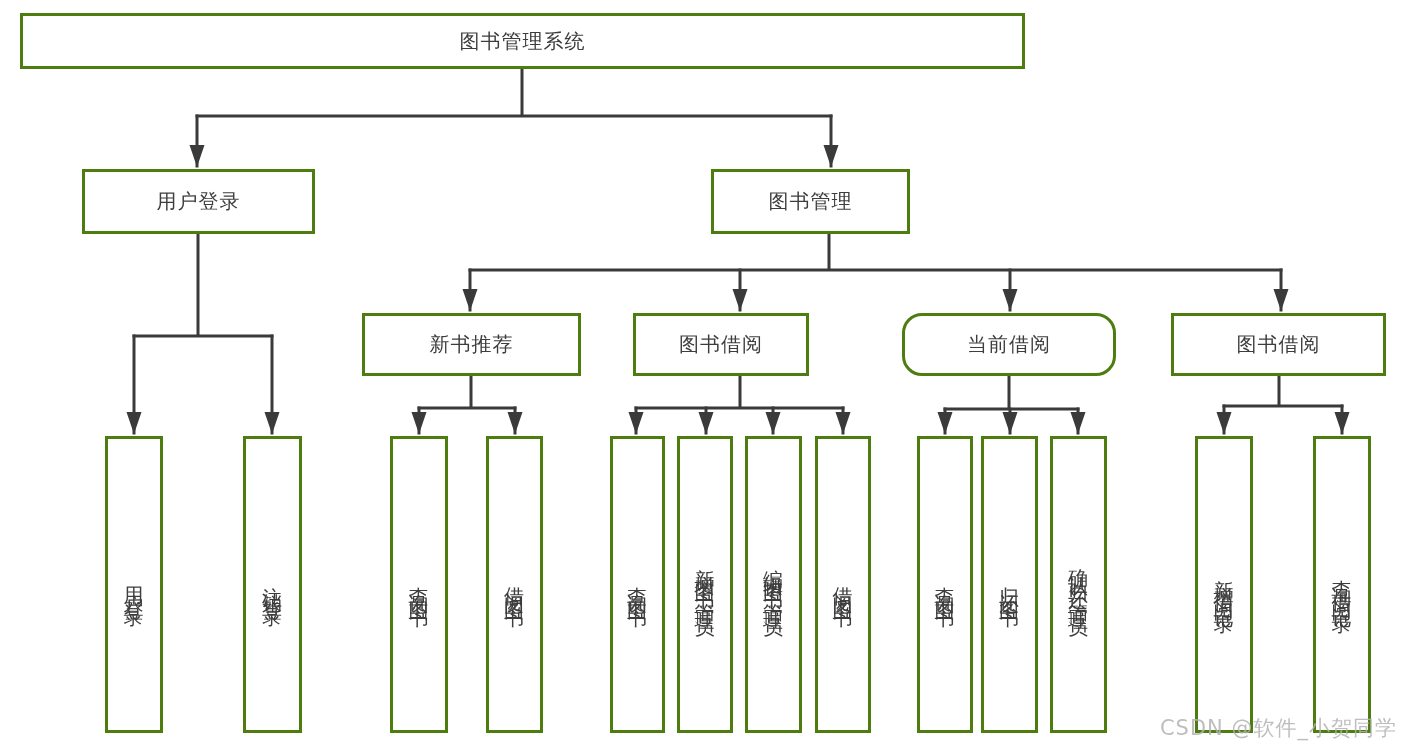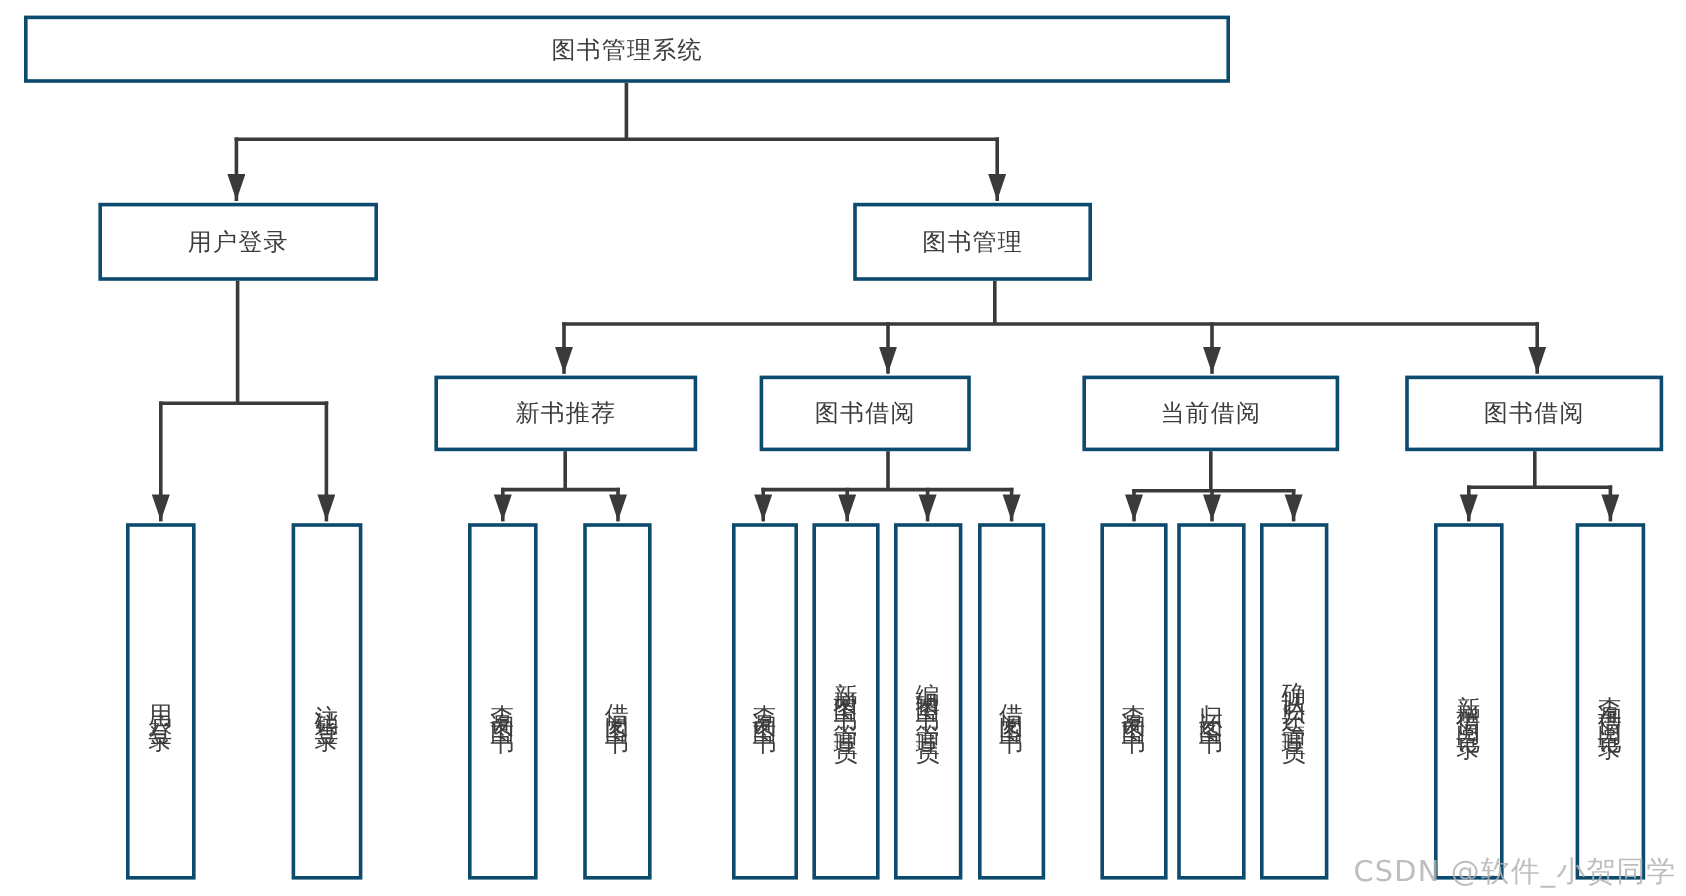--- a/index.html
+++ b/index.html
@@ -8,21 +8,21 @@
     width:1405px;height:747px;
     background:#ffffff;
     font-family:"DejaVu Sans","Liberation Sans",sans-serif;
     overflow:hidden;
   }
   .lines{position:absolute;left:0;top:0;pointer-events:none;}
   .node{
     position:absolute;
     box-sizing:border-box;
     background:#ffffff;
-    border:3px solid #0c4a6e;
+    border:3px solid #4d7c0f;
     display:flex;align-items:center;justify-content:center;
     color:#3d3d3d;
     font-size:20px;
     letter-spacing:1px;
     z-index:2;
   }
   .node-root{left:20px;top:13px;width:1005px;height:56px;}
   .lvl2{top:169px;height:65px;}
   .lvl3{top:313px;height:63px;}
   .leaf{top:436px;height:297px;}
@@ -30,21 +30,21 @@
     writing-mode:vertical-rl;
     text-orientation:mixed;
     letter-spacing:7px;
     line-height:1;
     font-size:20px;
     white-space:nowrap;
   }
   .watermark{
     position:absolute;
     right:8px;bottom:5px;
-    font-size:24px;
+    font-size:21px;
     color:#b3b3b3;
     letter-spacing:1px;
     z-index:3;
     opacity:.85;
     white-space:nowrap;
   }
 </style>
 </head>
 <body>
 
@@ -103,21 +103,21 @@
   <div class="node lvl2" style="left:711px;width:199px;">
     <span>图书管理</span>
   </div>
 
   <div class="node lvl3" style="left:362px;width:219px;">
     <span>新书推荐</span>
   </div>
   <div class="node lvl3" style="left:633px;width:176px;">
     <span>图书借阅</span>
   </div>
-  <div class="node lvl3" style="left:902px;width:214px;">
+  <div class="node lvl3" style="left:902px;width:214px;border-radius:20px;">
     <span>当前借阅</span>
   </div>
   <div class="node lvl3" style="left:1171px;width:215px;">
     <span>图书借阅</span>
   </div>
 
   <div class="node leaf" style="left:105px;width:58px;">
     <span class="vtext">用户登录</span>
   </div>
   <div class="node leaf" style="left:243px;width:59px;">

